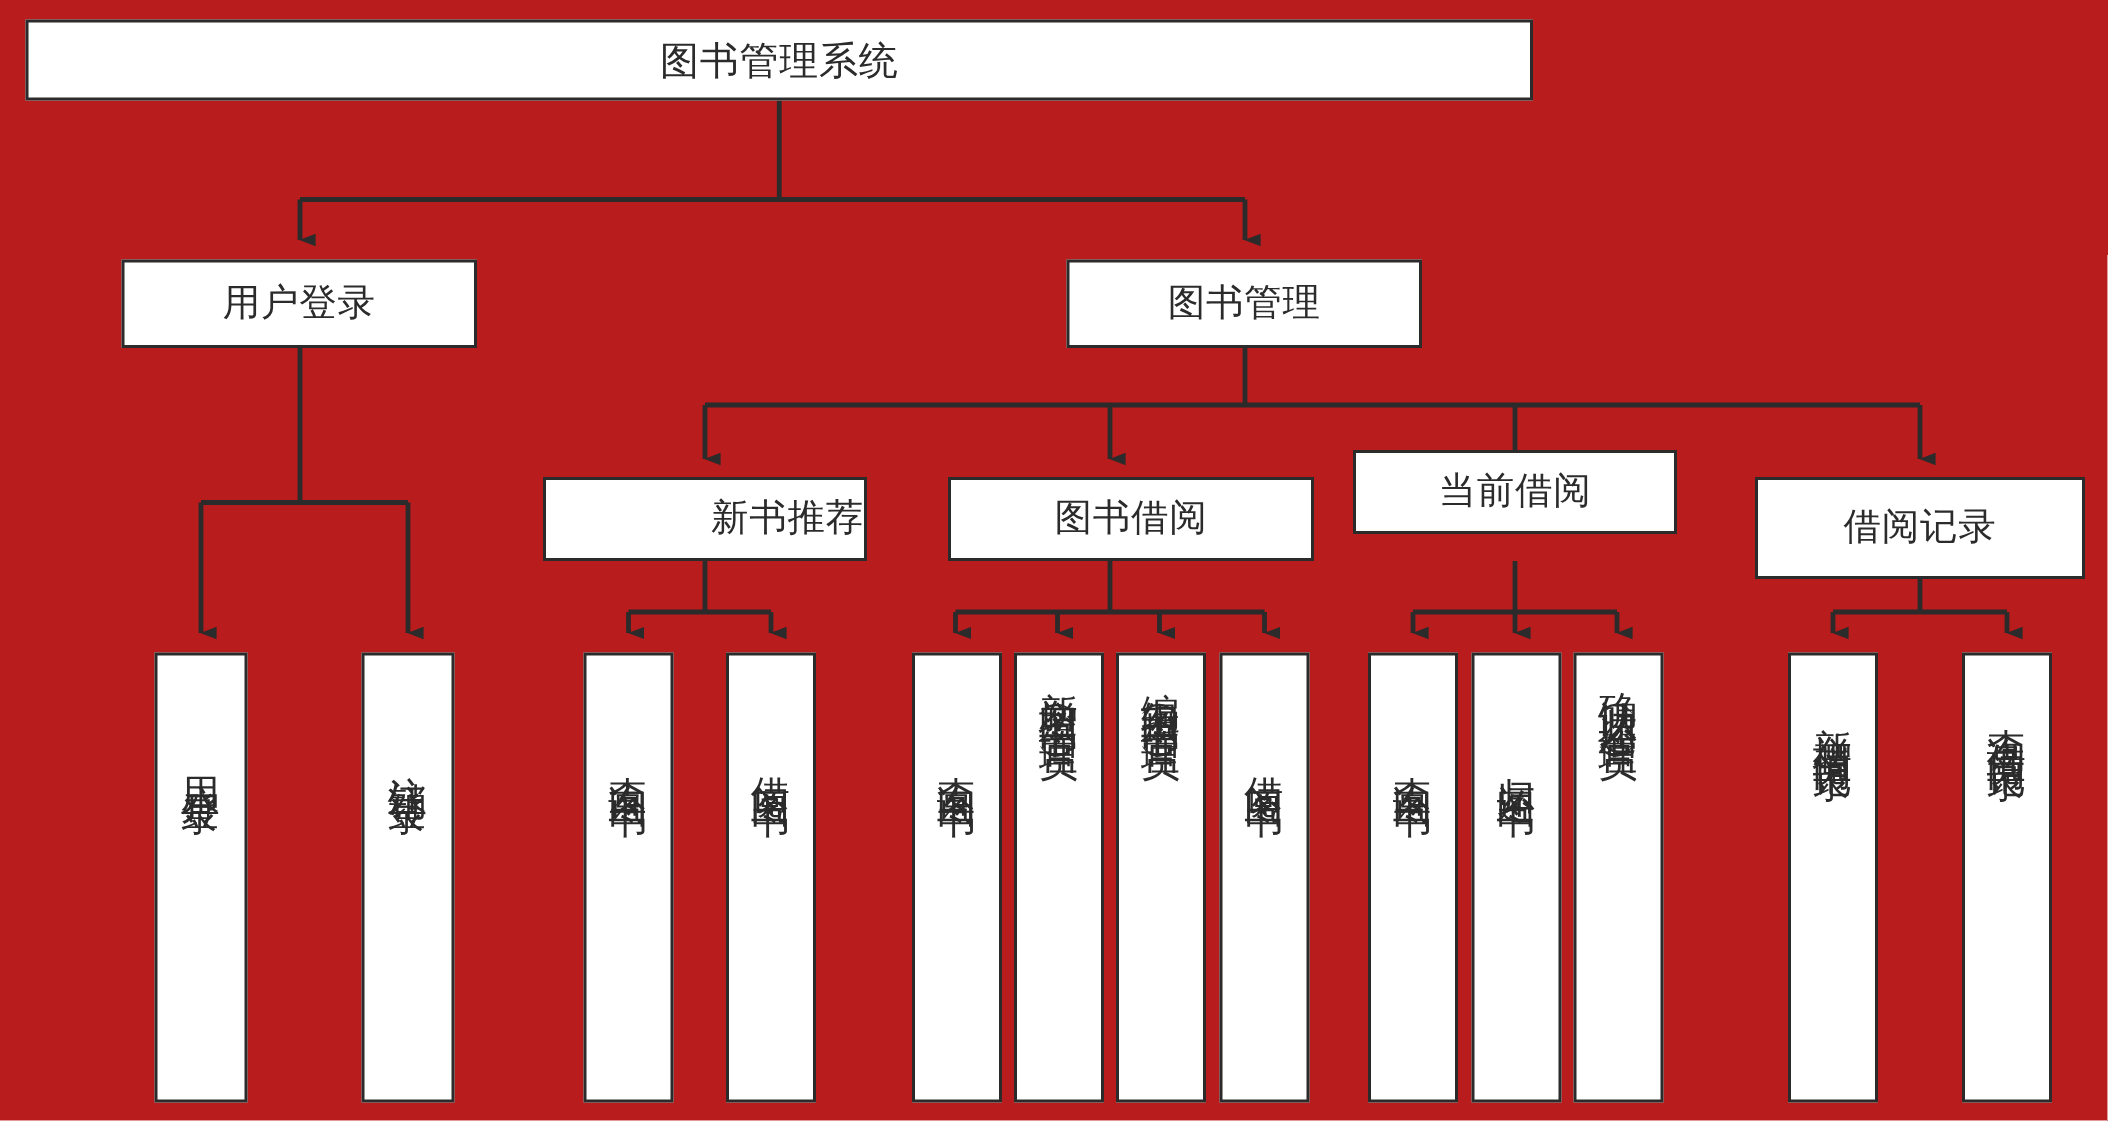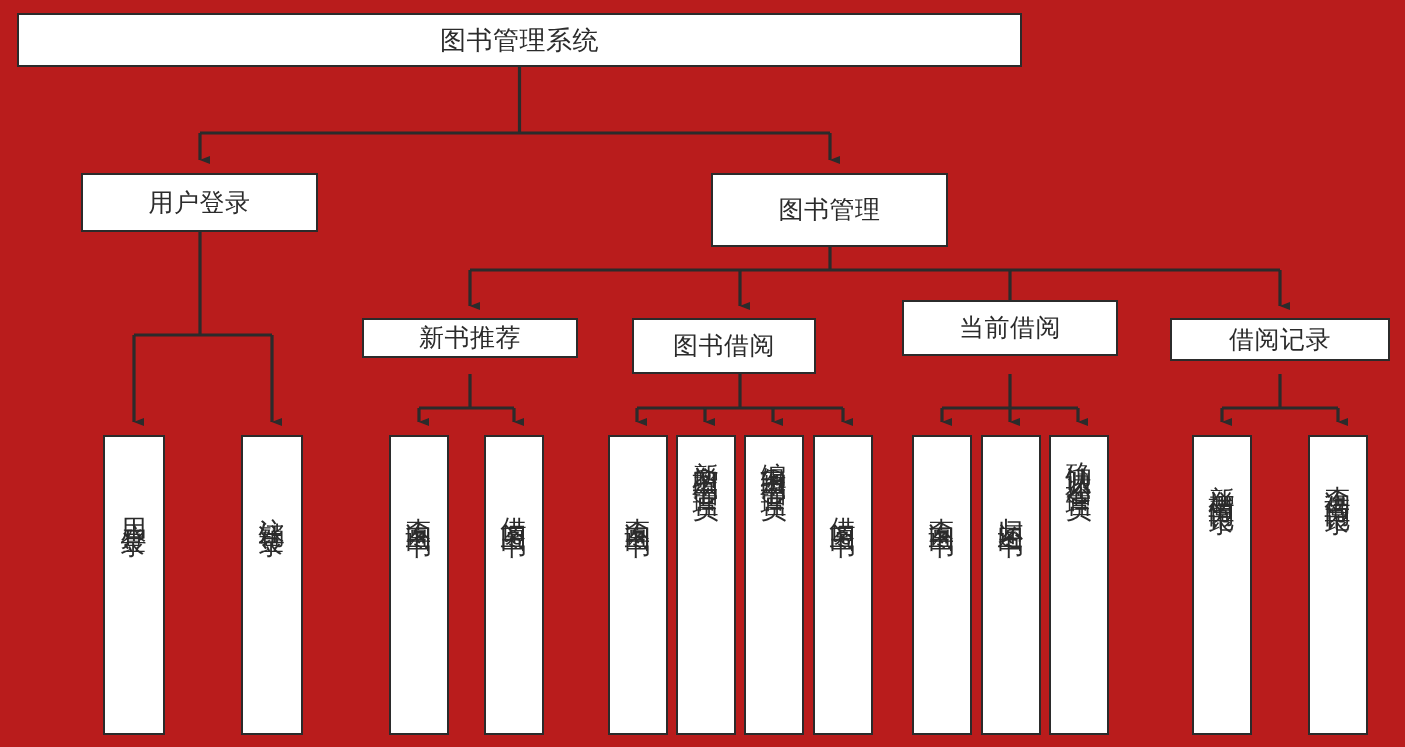--- a/index.html
+++ b/index.html
@@ -132,37 +132,37 @@
   </svg>
 
   <div class="node h root" style="left:17px; top:13px; width:1005px; height:54px;">
     <span class="node-label">图书管理系统</span>
   </div>
 
   <div class="node h" style="left:81px; top:173px; width:237px; height:59px;">
     <span class="node-label">用户登录</span>
   </div>
 
-  <div class="node h" style="left:711px; top:173px; width:237px; height:74px;">
+  <div class="node h" style="left:711px; top:173px; width:237px; height:59px;">
     <span class="node-label">图书管理</span>
   </div>
 
-  <div class="node h" style="left:362px; top:318px; width:216px; height:40px;">
+  <div class="node h" style="left:362px; top:318px; width:216px; height:56px;justify-content:flex-end;">
     <span class="node-label">新书推荐</span>
   </div>
 
-  <div class="node h" style="left:632px; top:318px; width:184px; height:56px;">
+  <div class="node h" style="left:632px; top:318px; width:244px; height:56px;">
     <span class="node-label">图书借阅</span>
   </div>
 
   <div class="node h" style="left:902px; top:300px; width:216px; height:56px;">
     <span class="node-label">当前借阅</span>
   </div>
 
-  <div class="node h" style="left:1170px; top:318px; width:220px; height:43px;align-items:center;">
+  <div class="node h" style="left:1170px; top:318px; width:220px; height:68px;align-items:center;">
     <span class="node-label">借阅记录</span>
   </div>
 
   <div class="node v" style="left:103px; top:435px; width:62px; height:300px; padding-top:60px;">
     <span class="node-label">用户登录</span>
   </div>
 
   <div class="node v" style="left:241px; top:435px; width:62px; height:300px; padding-top:60px;">
     <span class="node-label">注销登录</span>
   </div>

